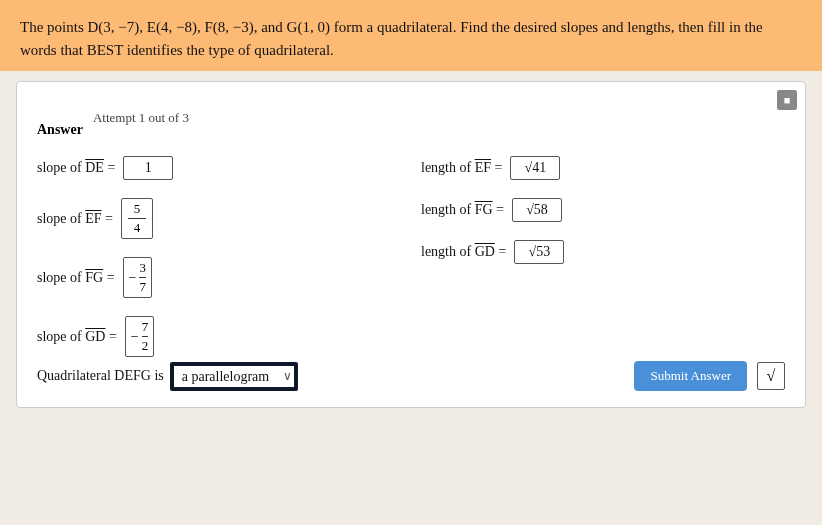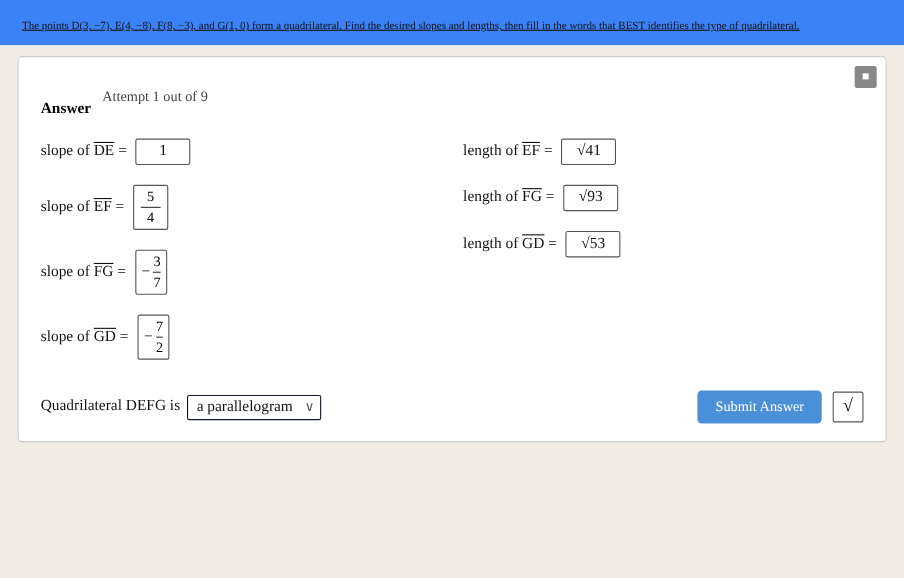--- a/index.html
+++ b/index.html
@@ -6,26 +6,25 @@
     body {
       font-family: Georgia, 'Times New Roman', serif;
       background: #f0ece4;
       width: 822px;
       min-height: 525px;
       position: relative;
       overflow: hidden;
     }
     .problem-text {
       padding: 16px 20px 10px 20px;
-      font-size: 10px;
+      font-size: 15px;
       line-height: 1.5;
       color: #111;
-      background: #3b82f6;
+      background: #fdba74;
       border-bottom: none;
-      text-decoration: underline;
     }
     .answer-area {
       background: #fff;
       margin: 10px 16px;
       border: 1px solid #ccc;
       border-radius: 4px;
       padding: 16px 20px 16px 20px;
       position: relative;
     }
     .answer-header {
@@ -130,30 +129,30 @@
       font-family: Georgia, serif;
       min-width: 50px;
       text-align: center;
       background: #fff;
       color: #111;
     }
     .bottom-row {
       display: flex;
       align-items: center;
       justify-content: space-between;
-      margin-top: 28px;
+      margin-top: 4px;
     }
     .quadrilateral-row {
       display: flex;
       align-items: center;
       gap: 6px;
       font-size: 14px;
     }
     .dropdown-select {
-      border: 1px solid #0f172a;
+      border: 4px solid #0f172a;
       border-radius: 2px;
       padding: 3px 24px 3px 8px;
       font-size: 14px;
       font-family: Georgia, serif;
       background: #fff;
       appearance: none;
       -webkit-appearance: none;
       position: relative;
       cursor: pointer;
       color: #111;
@@ -225,21 +224,21 @@
 
 <div class="problem-text">
   <span>The points D(3, −7), E(4, −8), F(8, −3), and G(1, 0) form a quadrilateral. Find the desired slopes and lengths, then fill in the words that BEST identifies the type of quadrilateral.</span>
 </div>
 
 <div class="answer-area">
   <button class="corner-btn">■</button>
 
   <div class="answer-header">
     <span class="answer-label">Answer</span>
-    <span class="attempt-text">Attempt 1 out of 9</span>
+    <span class="attempt-text">Attempt 1 out of 3</span>
   </div>
 
   <div class="content-grid">
 
     <div class="left-col">
 
       <div class="row-item">
         <span class="math-label">slope of <span class="overline">DE</span> =</span>
         <input class="input-box" type="text" value="1" style="width: 50px;">
       </div>
@@ -282,21 +281,21 @@
       <div class="row-item">
         <span class="math-label">length of <span class="overline">EF</span> =</span>
         <div class="sqrt-box">
           <span class="sqrt-symbol">√41</span>
         </div>
       </div>
 
       <div class="row-item">
         <span class="math-label">length of <span class="overline">FG</span> =</span>
         <div class="sqrt-box">
-          <span class="sqrt-symbol">√93</span>
+          <span class="sqrt-symbol">√58</span>
         </div>
       </div>
 
       <div class="row-item">
         <span class="math-label">length of <span class="overline">GD</span> =</span>
         <div class="sqrt-box">
           <span class="sqrt-symbol">√53</span>
         </div>
       </div>
 

